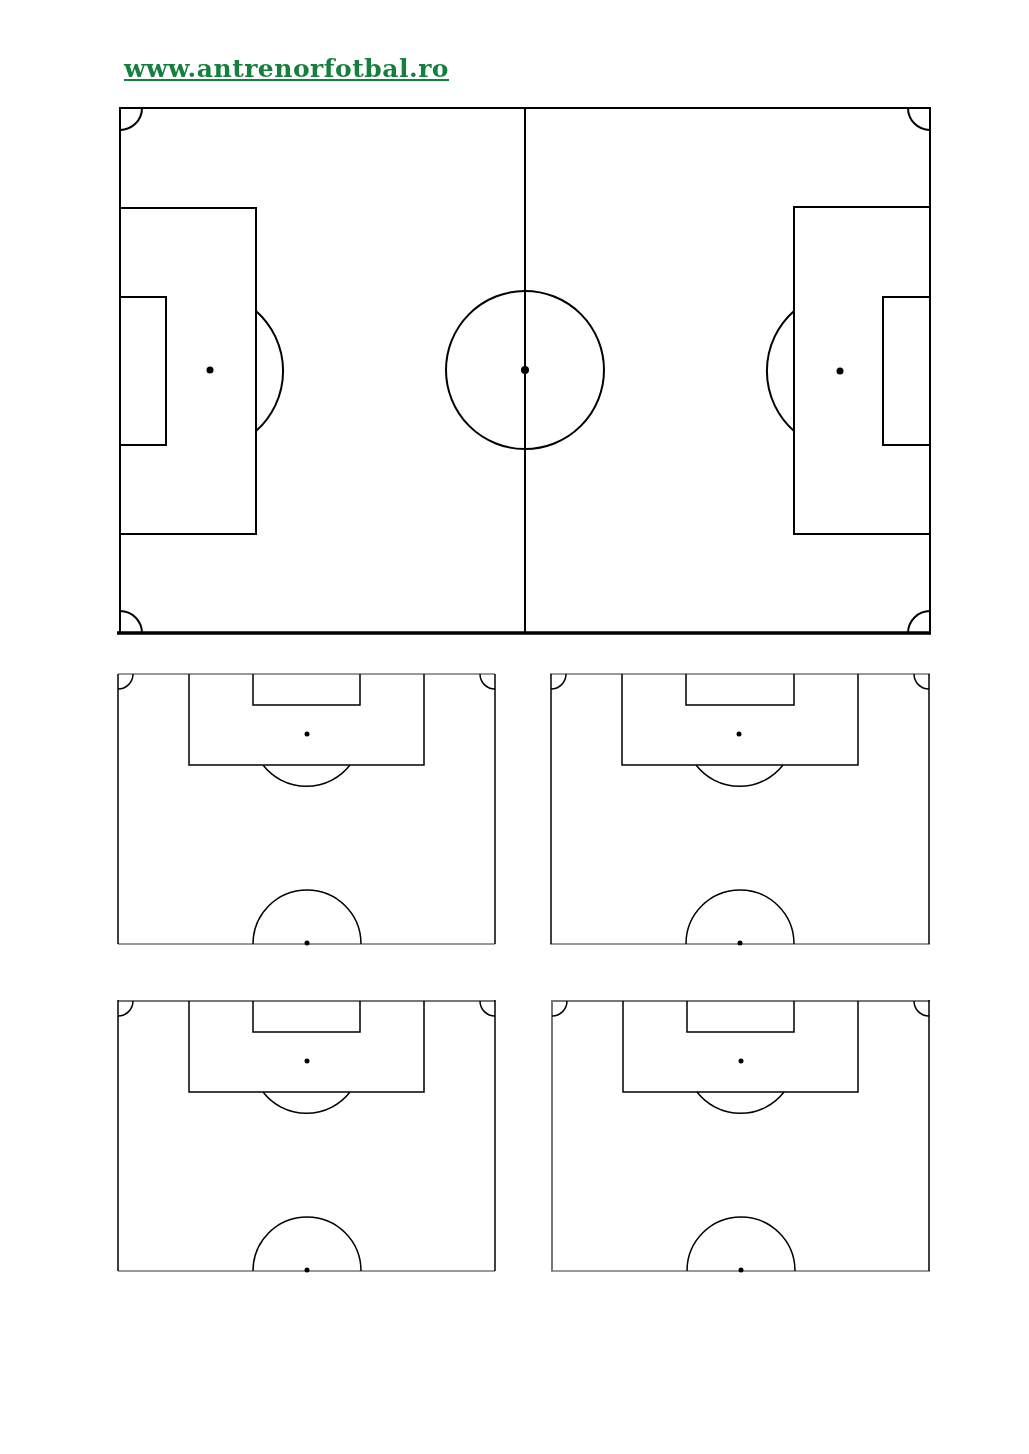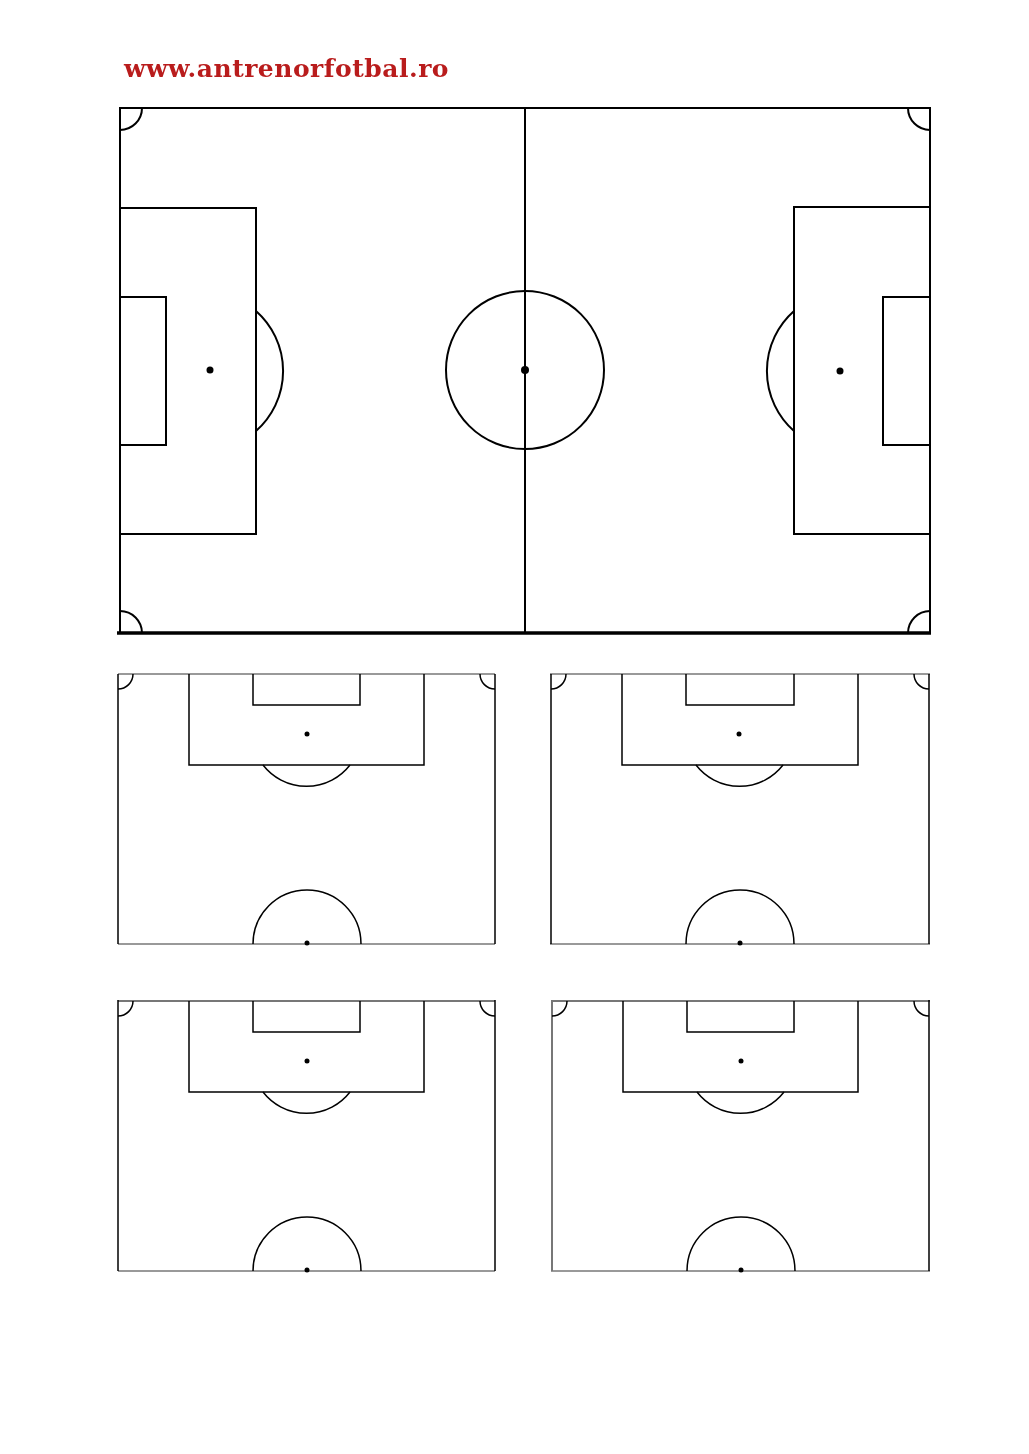--- a/index.html
+++ b/index.html
@@ -1,20 +1,20 @@
 <!DOCTYPE html>
 <html><head>
 <meta charset="utf-8">
 <style>
   html, body { margin:0; padding:0; background:#ffffff; }
   body { width:1029px; height:1454px; position:relative; overflow:hidden; }
   .site-title {
     position:absolute; left:124px; top:52px;
     font-family:"DejaVu Serif", serif; font-weight:bold; font-size:25px;
-    color:#b91c1c; letter-spacing:0.5px; line-height:34px;
+    color:#15803d; letter-spacing:0.5px; line-height:34px;text-decoration:underline;
   }
   svg.pitches { position:absolute; left:0; top:0; }
   svg line, svg rect, svg path, svg circle.ring { fill:none; stroke:#000; stroke-width:2; }
   svg .thin { stroke-width:1.5; }
   svg .grey { stroke:#777; }
   svg .thick { stroke-width:3.5; }
   svg circle.spot { fill:#000; stroke:none; }
 </style>
 </head>
 <body>

